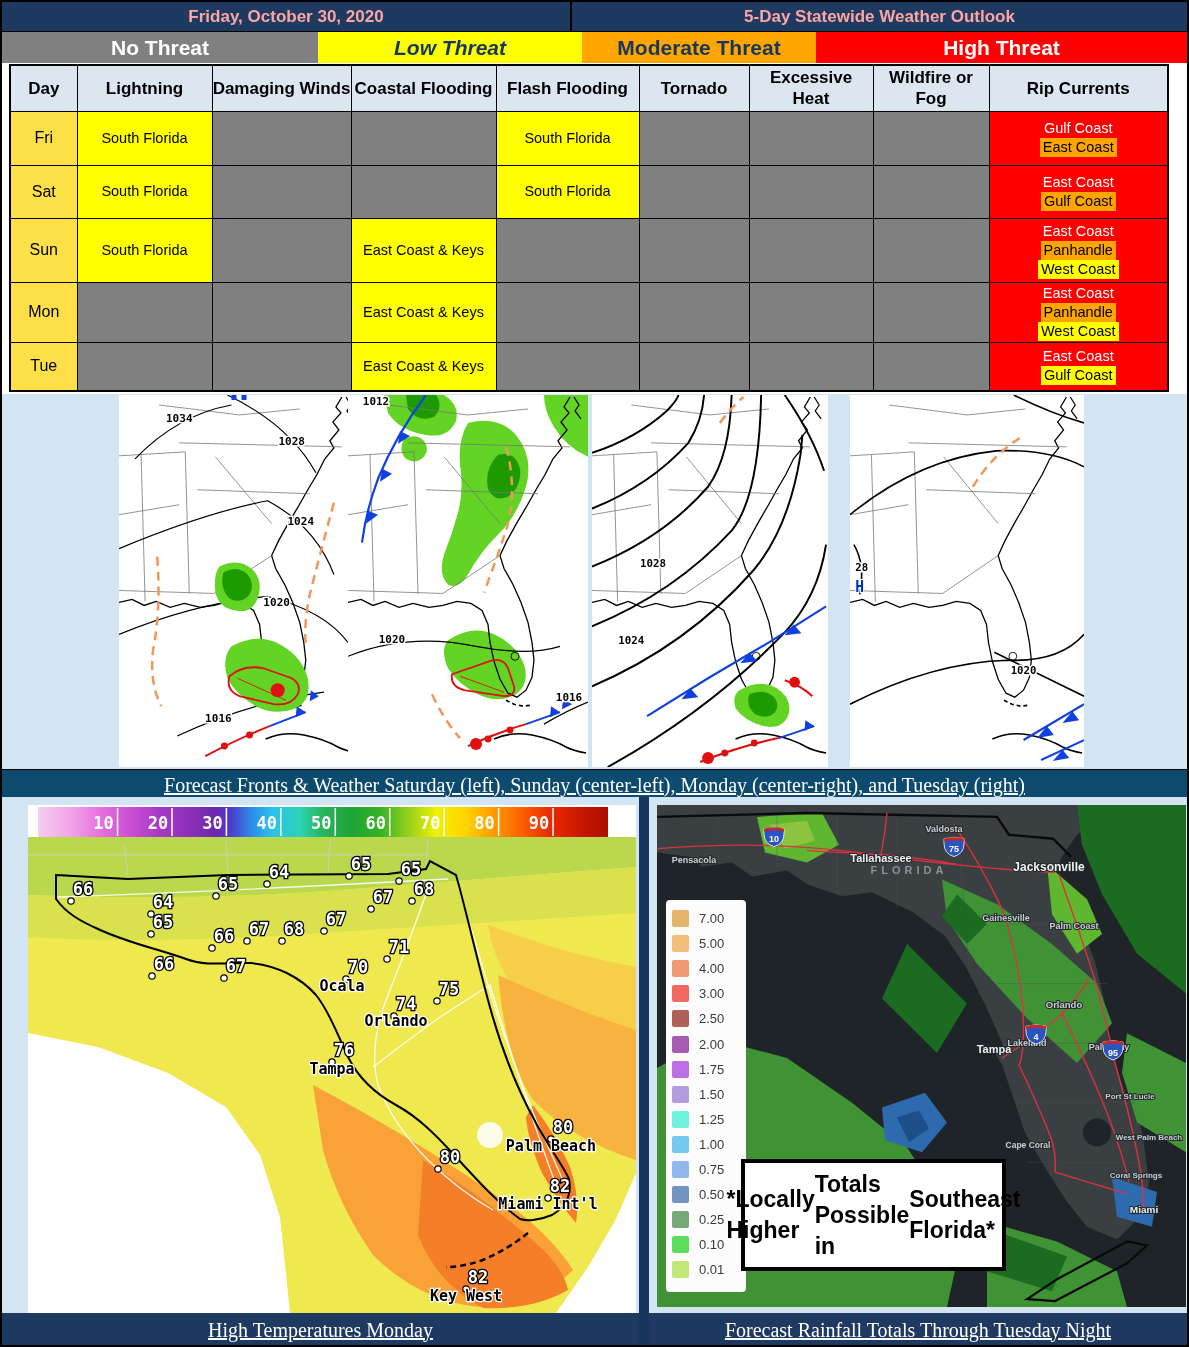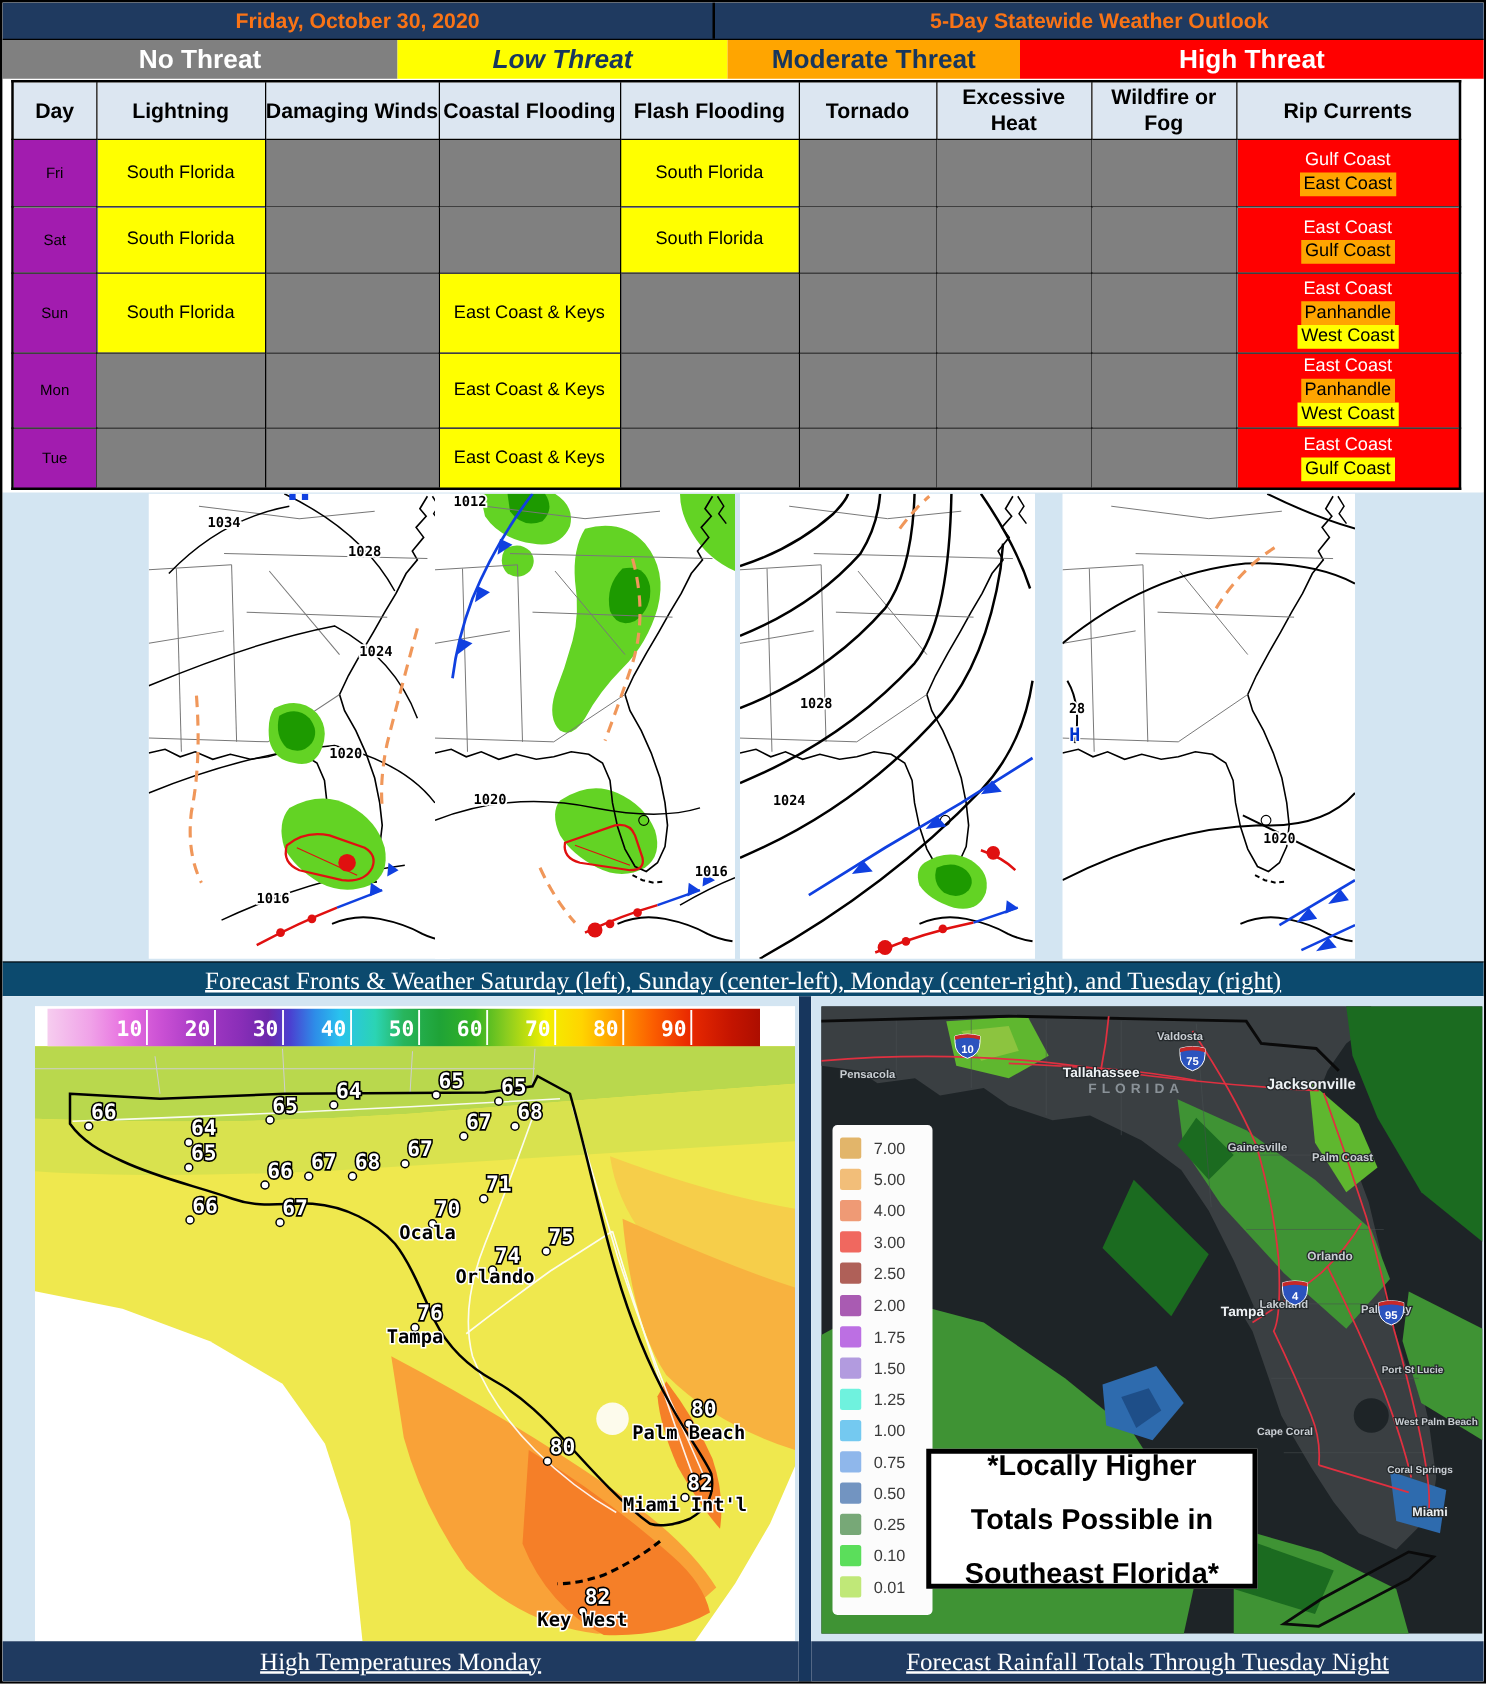--- a/index.html
+++ b/index.html
@@ -1,38 +1,38 @@
 <!DOCTYPE html>
 <html><head>
 <meta charset="utf-8">
 <style>
   * { margin:0; padding:0; box-sizing:border-box; }
   body { font-family:"Liberation Sans", sans-serif; background:#fff; }
   .page { width:1189px; height:1347px; border:2px solid #000; position:relative; background:#fff; overflow:hidden; }
 
   
   .hdr { display:flex; height:30px; background:#1F3A60; border-bottom:1px solid #000; }
-  .hdr-cell { color:#f97316; font-weight:bold; font-size:17px; display:flex; align-items:center; justify-content:center; }
+  .hdr-cell { color:#fca5a5; font-weight:bold; font-size:17px; display:flex; align-items:center; justify-content:center; }
   .hdr-left { width:570px; border-right:2px solid #000; }
   .hdr-right { flex:1; }
 
   
   .legend { display:flex; height:31px; font-weight:bold; font-size:21px; }
   .seg { display:flex; align-items:center; justify-content:center; }
   .seg-none { width:316px; background:#808080; color:#FFF; }
   .seg-low { width:264px; background:#FFFF00; color:#17365D;font-style:italic; }
   .seg-moderate { width:234px; background:#FFA500; color:#17365D; }
   .seg-high { flex:1; background:#FF0000; color:#FFF; }
 
   
   .table-wrap { padding:1px 19px 2px 7px; background:#fff; }
   table.outlook { border-collapse:collapse; width:100%; table-layout:fixed; border:2px solid #000; }
   table.outlook th, table.outlook td { border:1.5px solid #000; text-align:center; vertical-align:middle; overflow:hidden; }
   table.outlook th { background:#DCE6F1; font-size:17px; height:46px; color:#000; line-height:21px; }
-  td.day { background:#a21caf; font-size:12px; color:#000;margin-top:33px; }
+  td.day { background:#fde047; font-size:16px; color:#000;margin-top:33px; }
   td.threat-none { background:#808080; }
   td.threat-low { background:#FFFF00; font-size:14.5px; color:#000; line-height:19px; }
   td.rip { background:#FF0000; font-size:14.5px; line-height:19px; padding:1px 2px; }
   .rip-line { display:block; }
   .rip-high { color:#fff; }
   .hl { display:inline-block; padding:0 3px; }
   .hl-moderate { background:#FFA500; color:#000; }
   .hl-low { background:#FFFF00; color:#000; }
 
   
@@ -59,21 +59,21 @@
   .temp-svg { position:absolute; left:26px; top:8px; background:#fff; }
   .rain-wrap { position:absolute; left:8px; top:8px; width:529px; height:502px; }
   .rain-wrap svg { display:block; }
 
   .rain-legend { position:absolute; left:9px; top:95px; width:80px; height:392px; background:#FCFCFC; border-radius:4px; padding:6px 0 0 6px; }
   .rl-row { display:flex; align-items:center; height:25.1px; }
   .rl-swatch { width:17px; height:17px; border-radius:2px; }
   .rl-val { margin-left:10px; font-size:13px; color:#3a3a3a; }
 
   .rain-note { position:absolute; left:84px; top:354px; width:265px; height:112px; background:#fff; border:4px solid #000;
-    display:flex; flex-direction:column; align-items:center; justify-content:center; font-weight:bold; font-size:23px; color:#000; line-height:31px;gap:12px; }
+    display:flex; flex-direction:row; align-items:center; justify-content:center; font-weight:bold; font-size:23px; color:#000; line-height:31px; }
 
   
   .iso { font:bold 11px "DejaVu Sans Mono", monospace; fill:#000; stroke:#fff; stroke-width:3px; paint-order:stroke; }
   .hlab { font:bold 15px "DejaVu Sans Mono", monospace; fill:#0033CC; stroke:#fff; stroke-width:2px; paint-order:stroke; }
   .sclbl { font:bold 17px "DejaVu Sans Mono", monospace; fill:#fff; }
   .sctick { stroke:#fff; stroke-width:1.5; }
   .stv { font:bold 17px "DejaVu Sans Mono", monospace; fill:#fff; stroke:#000; stroke-width:2.6px; paint-order:stroke; }
   .stc { font:bold 15px "DejaVu Sans Mono", monospace; fill:#000; stroke:#fff; stroke-width:2.4px; paint-order:stroke; }
   .stdot { fill:#fff; stroke:#000; stroke-width:1.2; }
   .rcity { font-family:"Liberation Sans", sans-serif; font-weight:bold; fill:#C9CED3; stroke:#23282B; stroke-width:2px; paint-order:stroke; }

